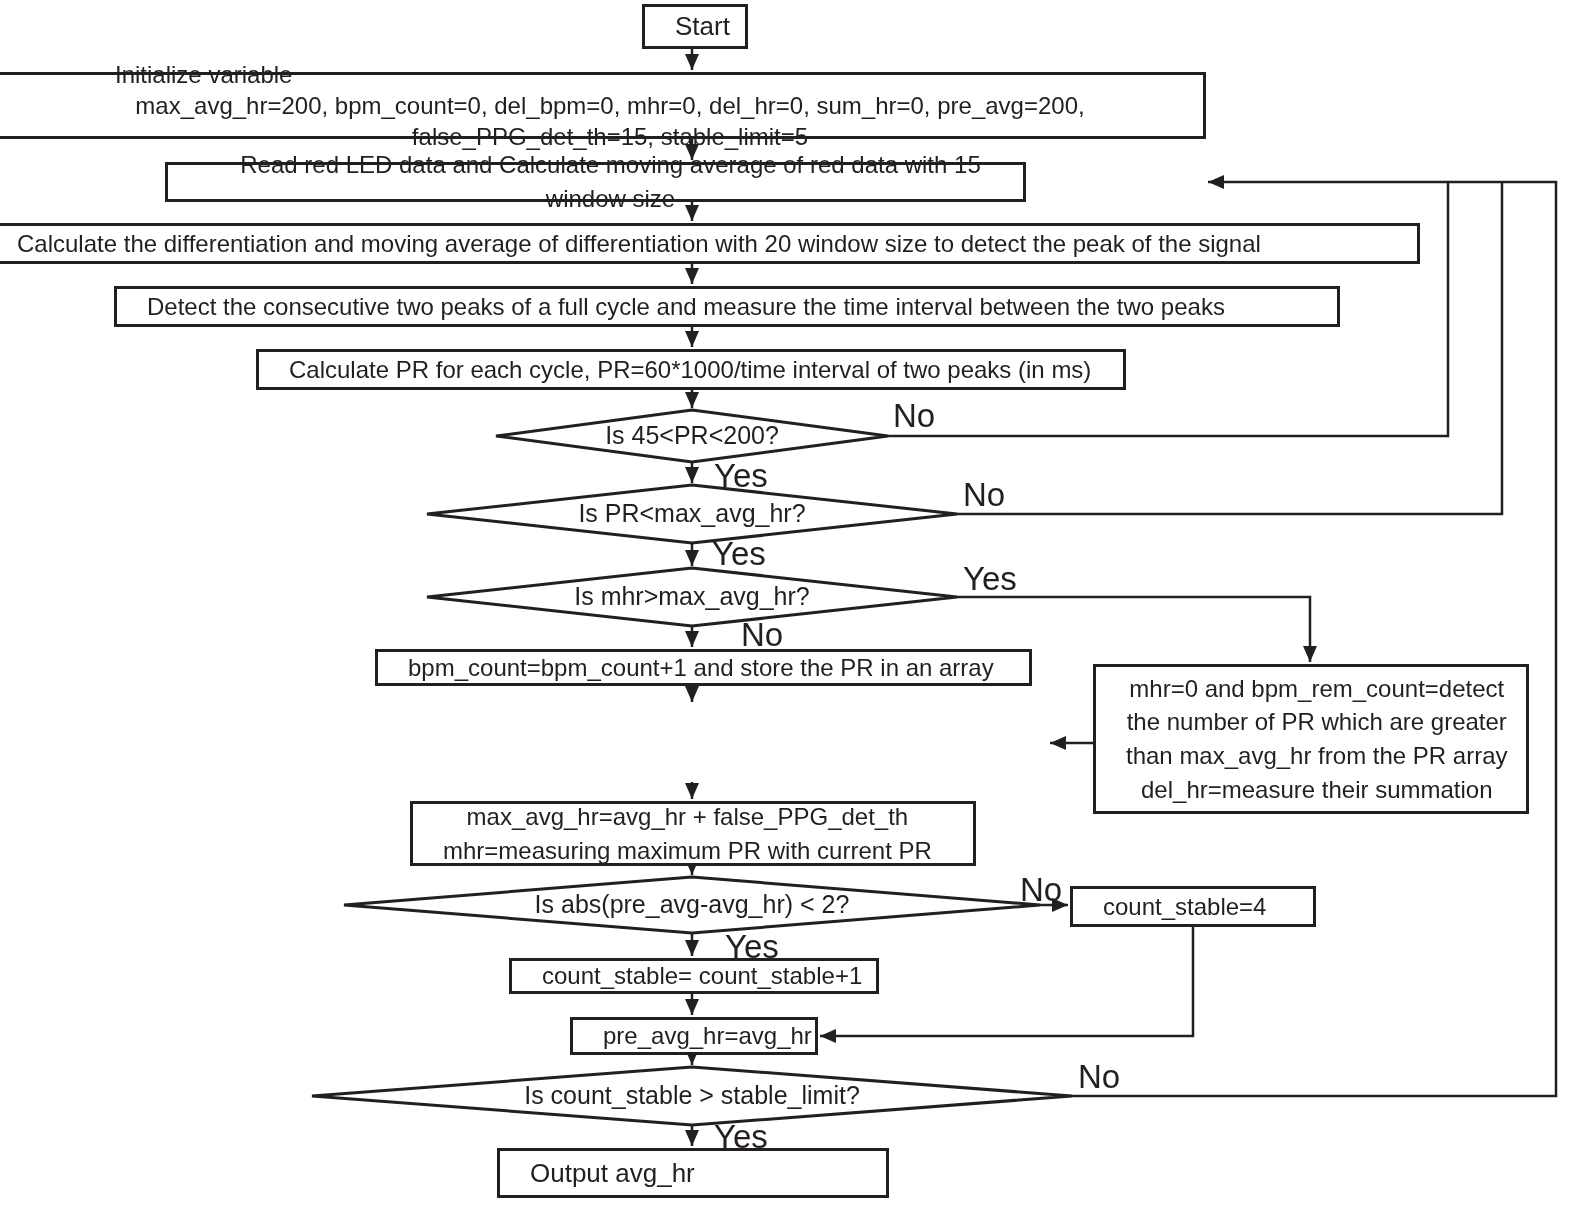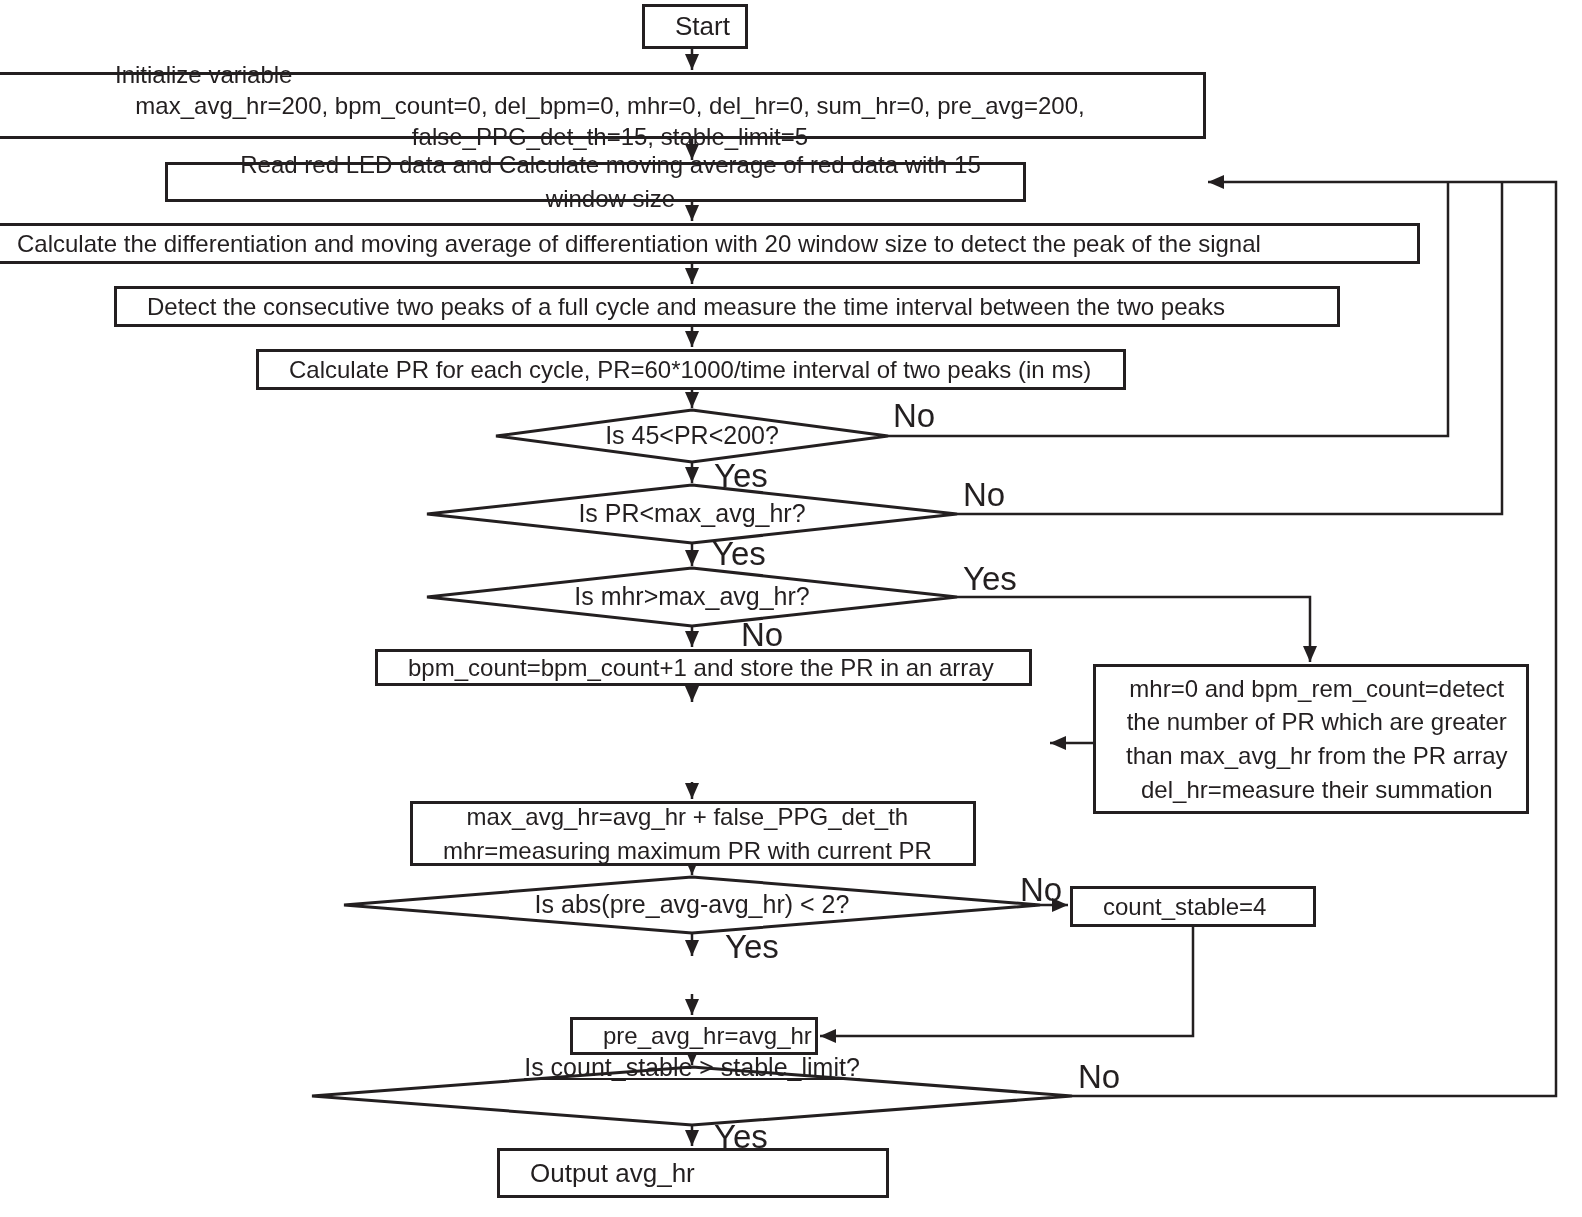--- a/index.html
+++ b/index.html
@@ -132,34 +132,37 @@
     <div>mhr=0 and bpm_rem_count=detect
 the number of PR which are greater
 than max_avg_hr from the PR array
 del_hr=measure their summation</div>
   </div>
 
   <div class="node" style="left:1070px;top:886px;width:246px;height:41px;">
     <div>count_stable=4</div>
   </div>
 
+  <div class="node" style="left:509px;top:958px;width:370px;height:36px;">
+    <div>count_stable= count_stable+1</div>
+  </div>
 
   <div class="node" style="left:497px;top:1148px;width:392px;height:50px;font-size:26px;">
     <div>Output avg_hr</div>
   </div>
 
   <div class="node" style="left:570px;top:1017px;width:248px;height:38px;">
     <div>pre_avg_hr=avg_hr</div>
   </div>
 
   <div class="dlabel" style="left:492px;top:422px;width:400px;">Is 45&lt;PR&lt;200?</div>
   <div class="dlabel" style="left:442px;top:500px;width:500px;">Is PR&lt;max_avg_hr?</div>
   <div class="dlabel" style="left:442px;top:583px;width:500px;">Is mhr&gt;max_avg_hr?</div>
   <div class="dlabel" style="left:392px;top:891px;width:600px;">Is abs(pre_avg-avg_hr) &lt; 2?</div>
-  <div class="dlabel" style="left:392px;top:1054px;width:600px;text-decoration:underline;">Is count_stable &gt; stable_limit?</div>
+  <div class="dlabel" style="left:392px;top:1082px;width:600px;">Is count_stable &gt; stable_limit?</div>
 
   <div class="elabel" style="left:714px;top:459px;">Yes</div>
   <div class="elabel" style="left:893px;top:399px;">No</div>
   <div class="elabel" style="left:712px;top:537px;">Yes</div>
   <div class="elabel" style="left:963px;top:478px;">No</div>
   <div class="elabel" style="left:963px;top:562px;">Yes</div>
   <div class="elabel" style="left:741px;top:618px;">No</div>
   <div class="elabel" style="left:725px;top:930px;">Yes</div>
   <div class="elabel" style="left:1020px;top:873px;">No</div>
   <div class="elabel" style="left:714px;top:1120px;">Yes</div>

